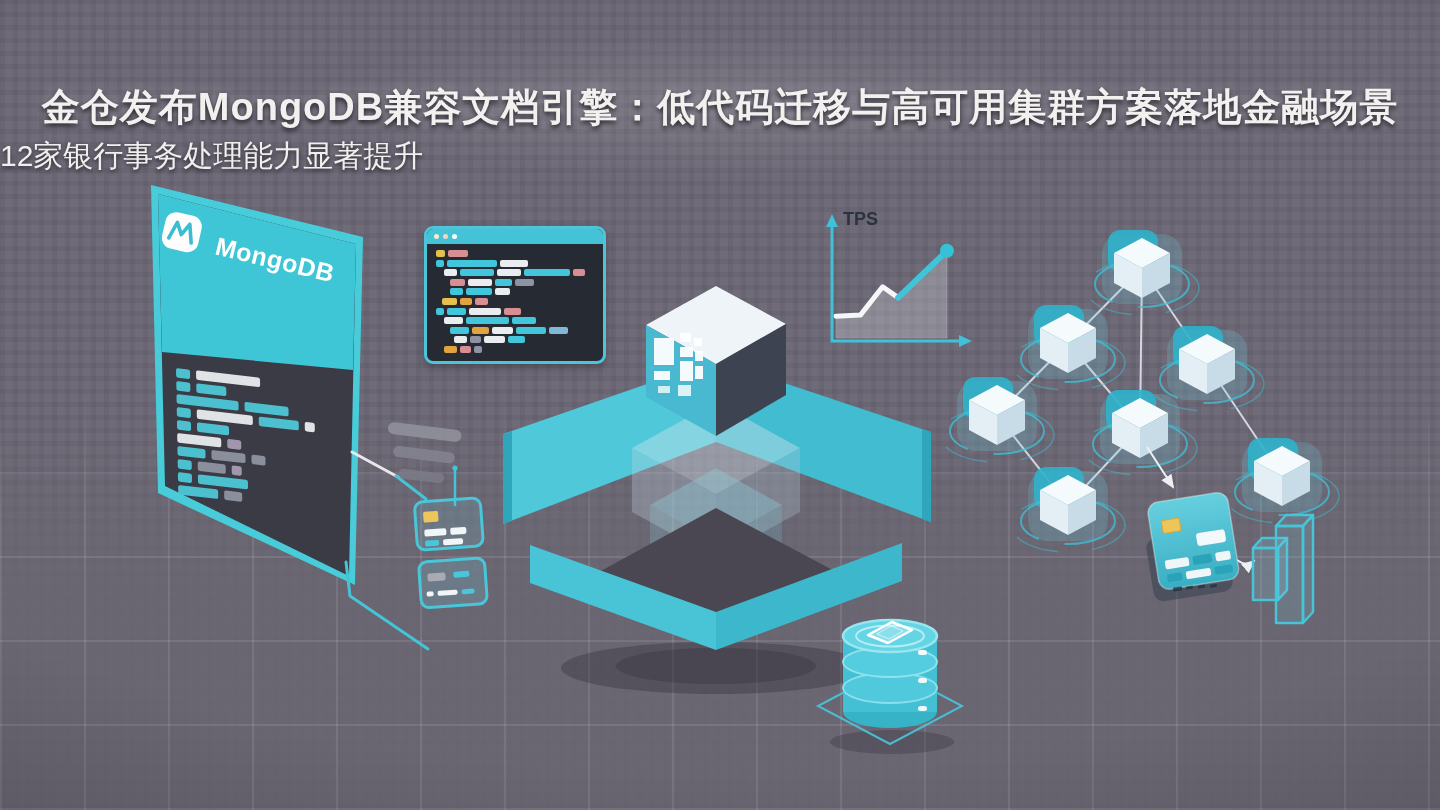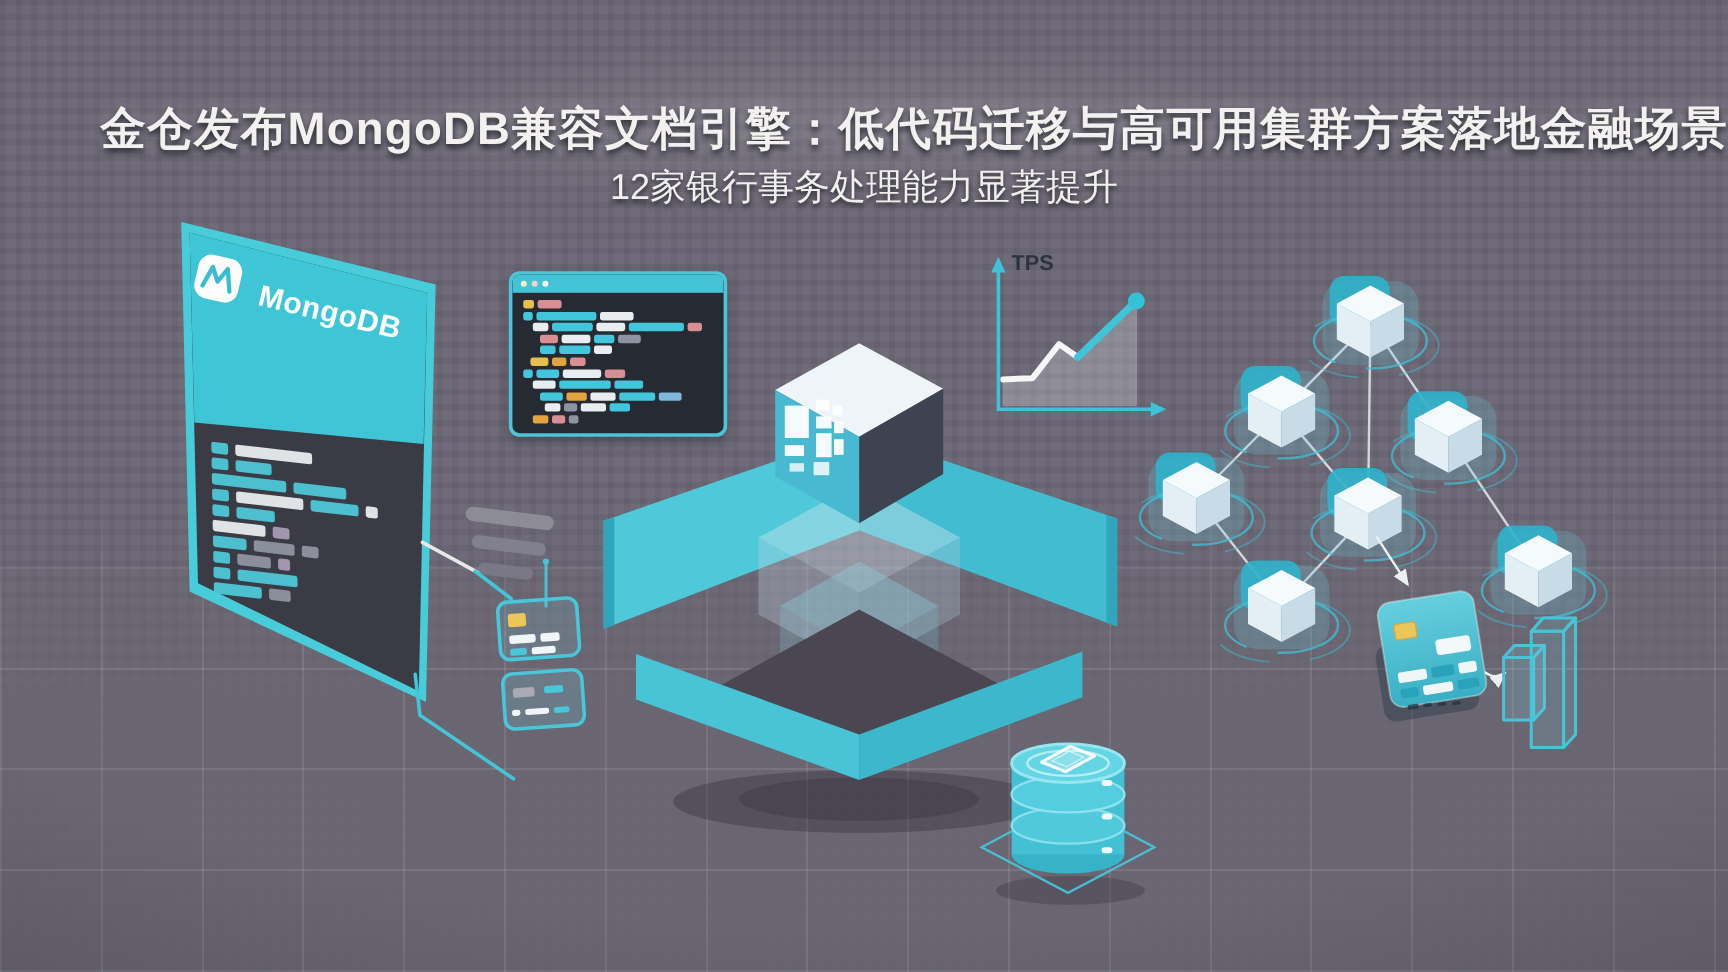--- a/index.html
+++ b/index.html
@@ -11,24 +11,24 @@
       repeating-linear-gradient(90deg, rgba(30,28,40,0.07) 0 5px, transparent 5px 13px);}
   .bg-fade{background:linear-gradient(180deg, rgba(111,107,120,0) 52%, rgba(105,101,113,0.85) 72%);}
   .bg-grid{top:390px;height:420px;background-image:
       repeating-linear-gradient(90deg, rgba(238,240,246,0.11) 0 1.6px, transparent 1.6px 84px),
       repeating-linear-gradient(0deg, rgba(238,240,246,0.11) 0 1.6px, transparent 1.6px 84px);
       -webkit-mask-image:linear-gradient(180deg, transparent, #000 30%);
       mask-image:linear-gradient(180deg, transparent, #000 30%);}
   .bg-glow{background:radial-gradient(ellipse 42% 13% at 50% 13%, rgba(255,255,255,0.10), transparent 70%);}
   .bg-vignette{background:radial-gradient(ellipse 115% 92% at 50% 42%, rgba(0,0,0,0) 58%, rgba(28,26,36,0.34) 100%);}
 
-  .title{position:absolute;top:82px;left:0;width:100%;text-align:right;margin:0;
+  .title{position:absolute;top:82px;left:0;width:100%;text-align:center;margin:0;
          font-size:38px;font-weight:700;letter-spacing:1px;color:#f3f1ef;
          text-shadow:0 3px 5px rgba(25,25,32,0.9), 0 0 16px rgba(250,250,255,0.28);z-index:7;}
-  .subtitle{position:absolute;top:136px;left:0;width:100%;text-align:center;margin:0;
+  .subtitle{position:absolute;top:136px;left:0;width:100%;text-align:left;margin:0;
          font-size:30px;font-weight:500;color:#f1efee;
          text-shadow:0 2px 4px rgba(25,25,32,0.85);z-index:7;}
 
   #scene{position:absolute;inset:0;z-index:5;}
 
   .editor{position:absolute;left:424px;top:226px;width:176px;height:132px;z-index:6;
           background:#262b33;border:3px solid #4cc5d9;border-radius:9px;
           box-shadow:0 4px 10px rgba(30,28,40,0.35);overflow:hidden;}
   .editor-bar{height:15px;background:#45c3d6;display:flex;align-items:center;padding-left:7px;gap:4px;}
   .editor-dot{width:5px;height:5px;border-radius:50%;}

